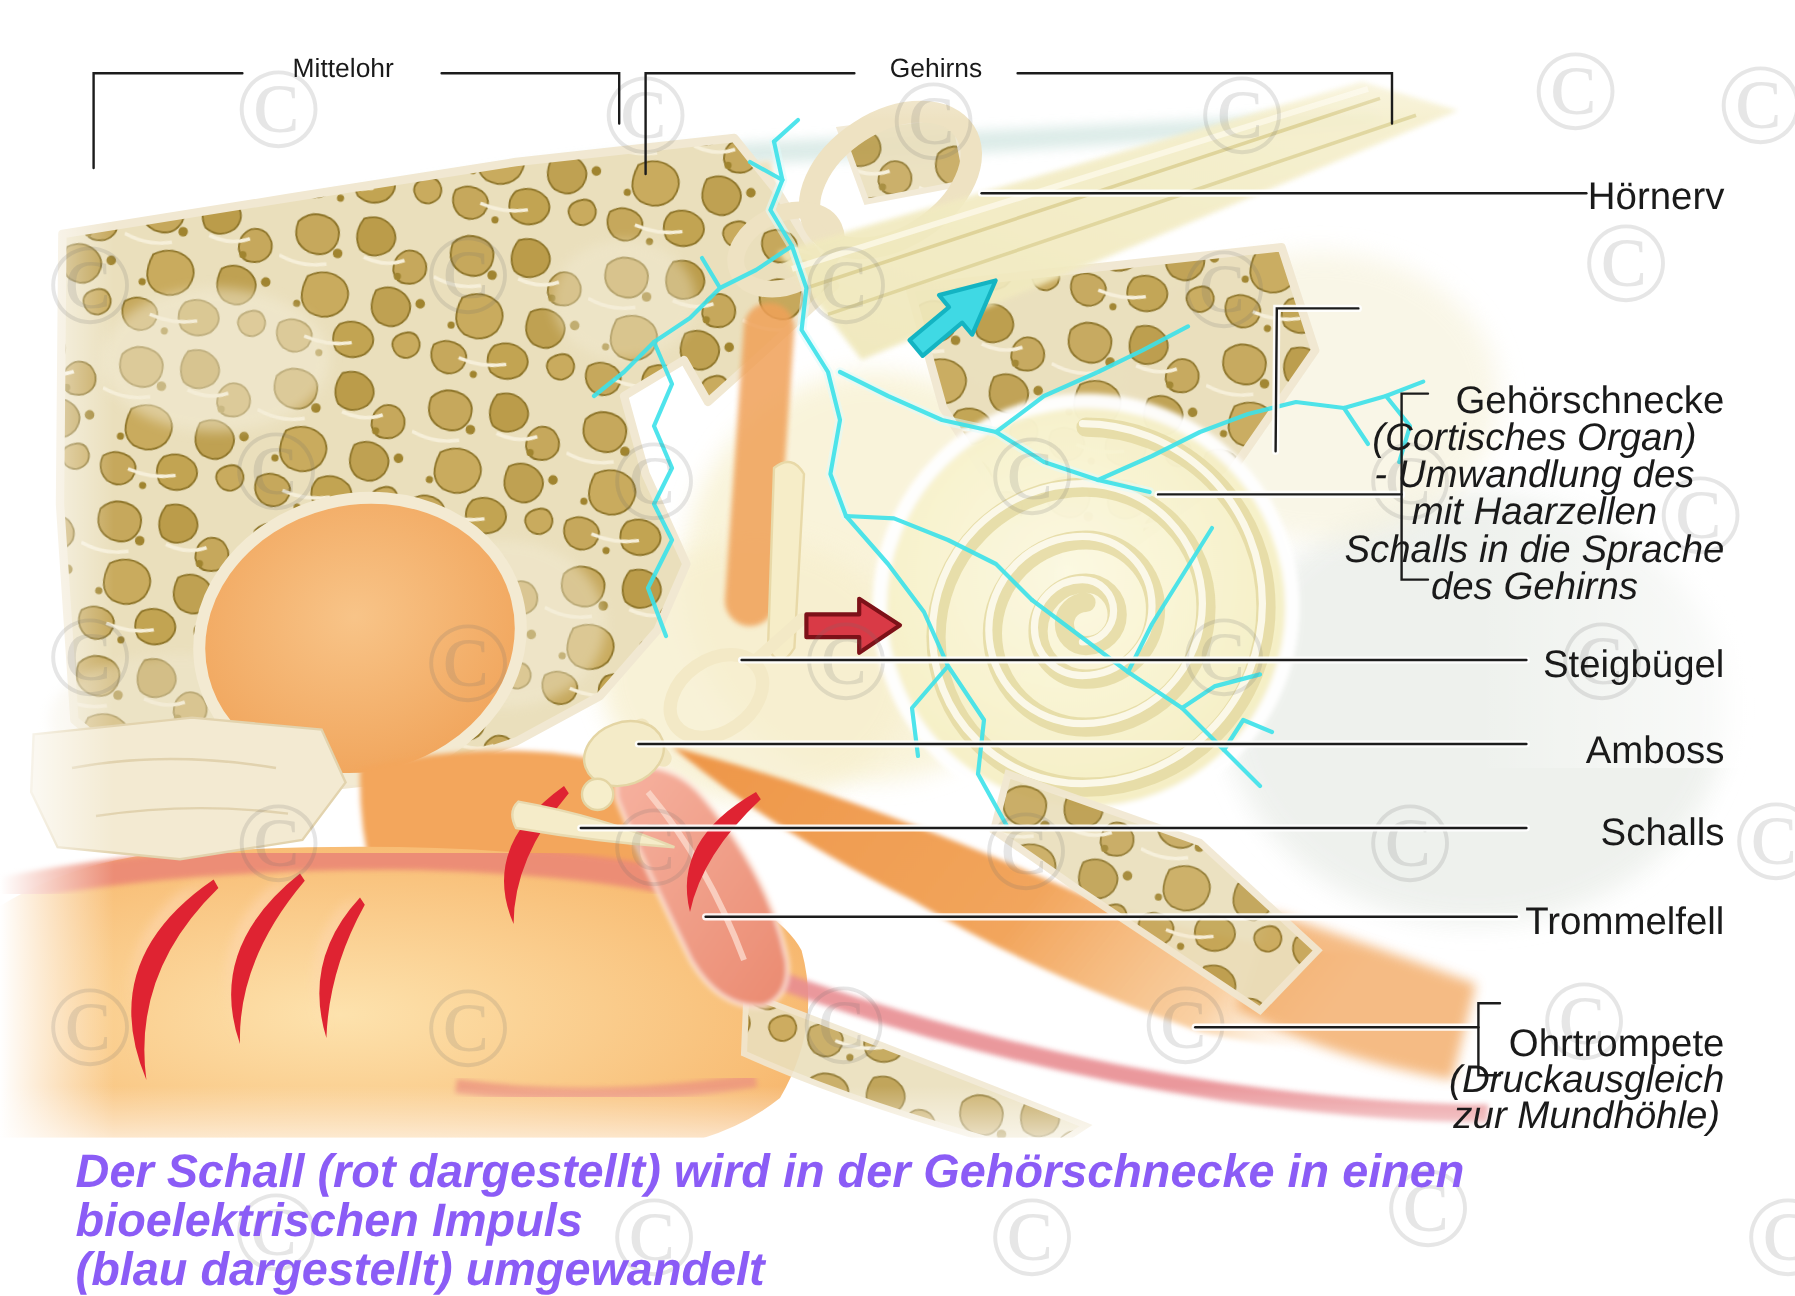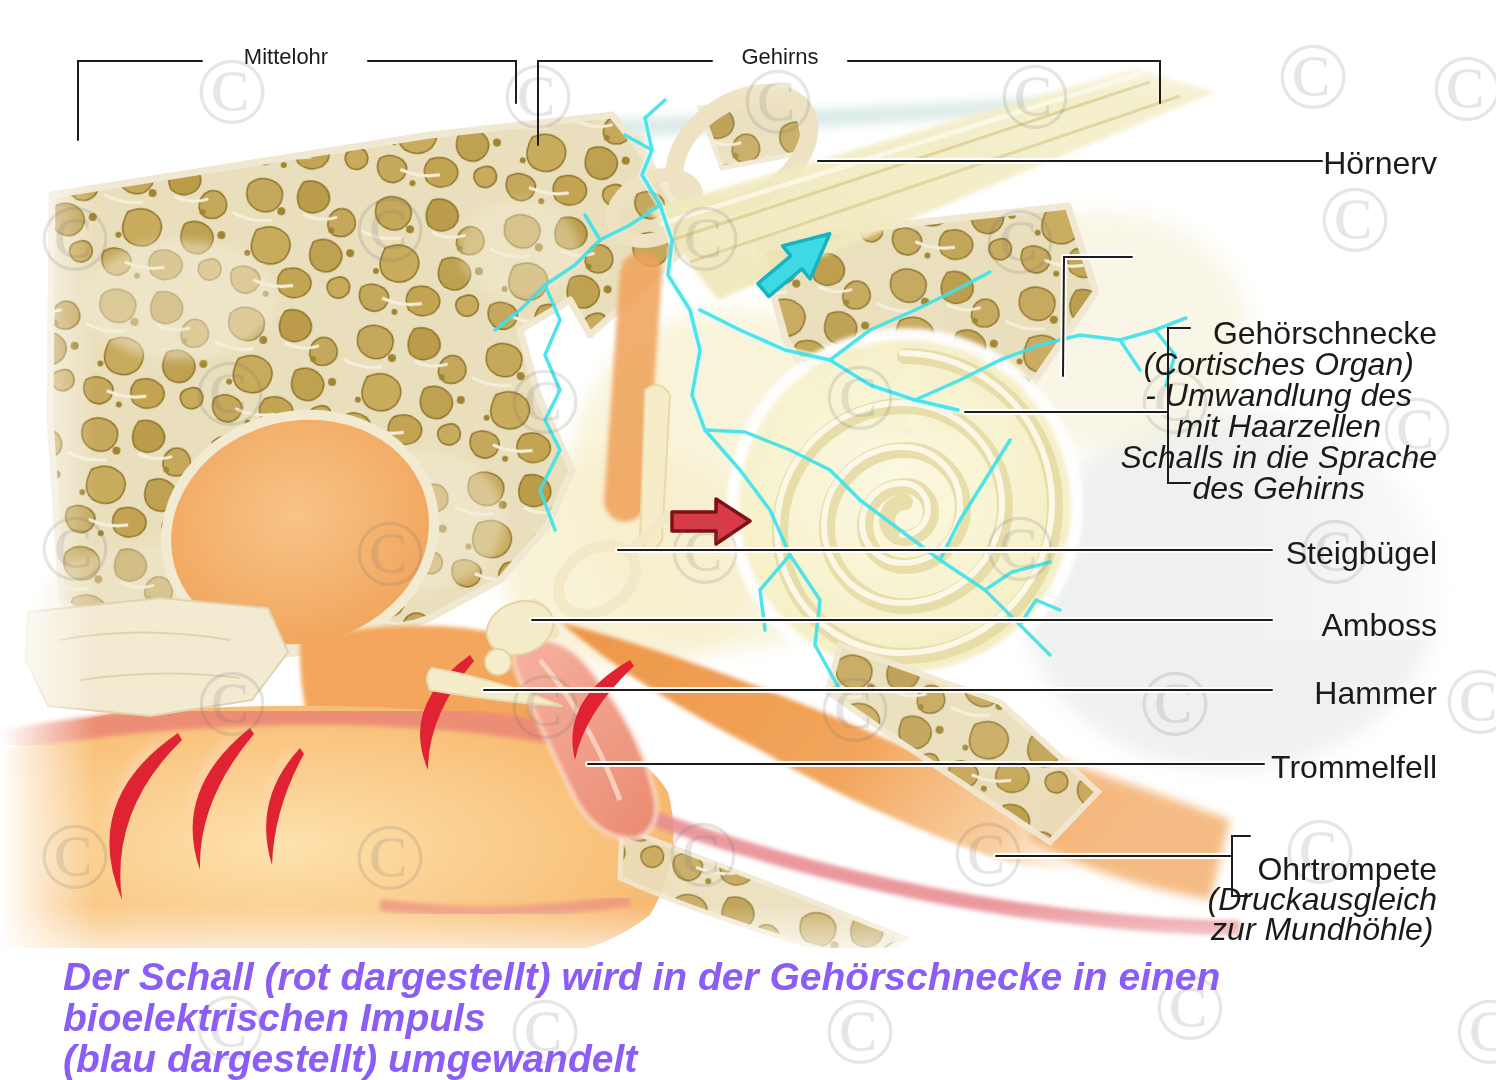--- a/index.html
+++ b/index.html
@@ -308,21 +308,21 @@
   <div>Gehörschnecke</div>
   <div class="ital">(Cortisches Organ)</div>
   <div class="ital">- Umwandlung des</div>
   <div class="ital">mit Haarzellen</div>
   <div class="ital">Schalls in die Sprache</div>
   <div class="ital">des Gehirns</div>
 </div>
 
 <div class="lbl right" style="top:536px;">Steigbügel</div>
 <div class="lbl right" style="top:580px;margin-top:28px;">Amboss</div>
-<div class="lbl right" style="top:676px;">Hammer</div>
+<div class="lbl right" style="top:676px;">Schalls</div>
 <div class="lbl right" style="top:750px;">Trommelfell</div>
 
 <div class="lbl right lbl-block-sm" style="top:826px;">
   <div>Ohrtrompete</div>
   <div class="ital">(Druckausgleich</div>
   <div class="ital">zur Mundhöhle)</div>
 </div>
 
 <div id="caption">
   <div>Der Schall (rot dargestellt) wird in der Gehörschnecke in einen bioelektrischen Impuls</div>

